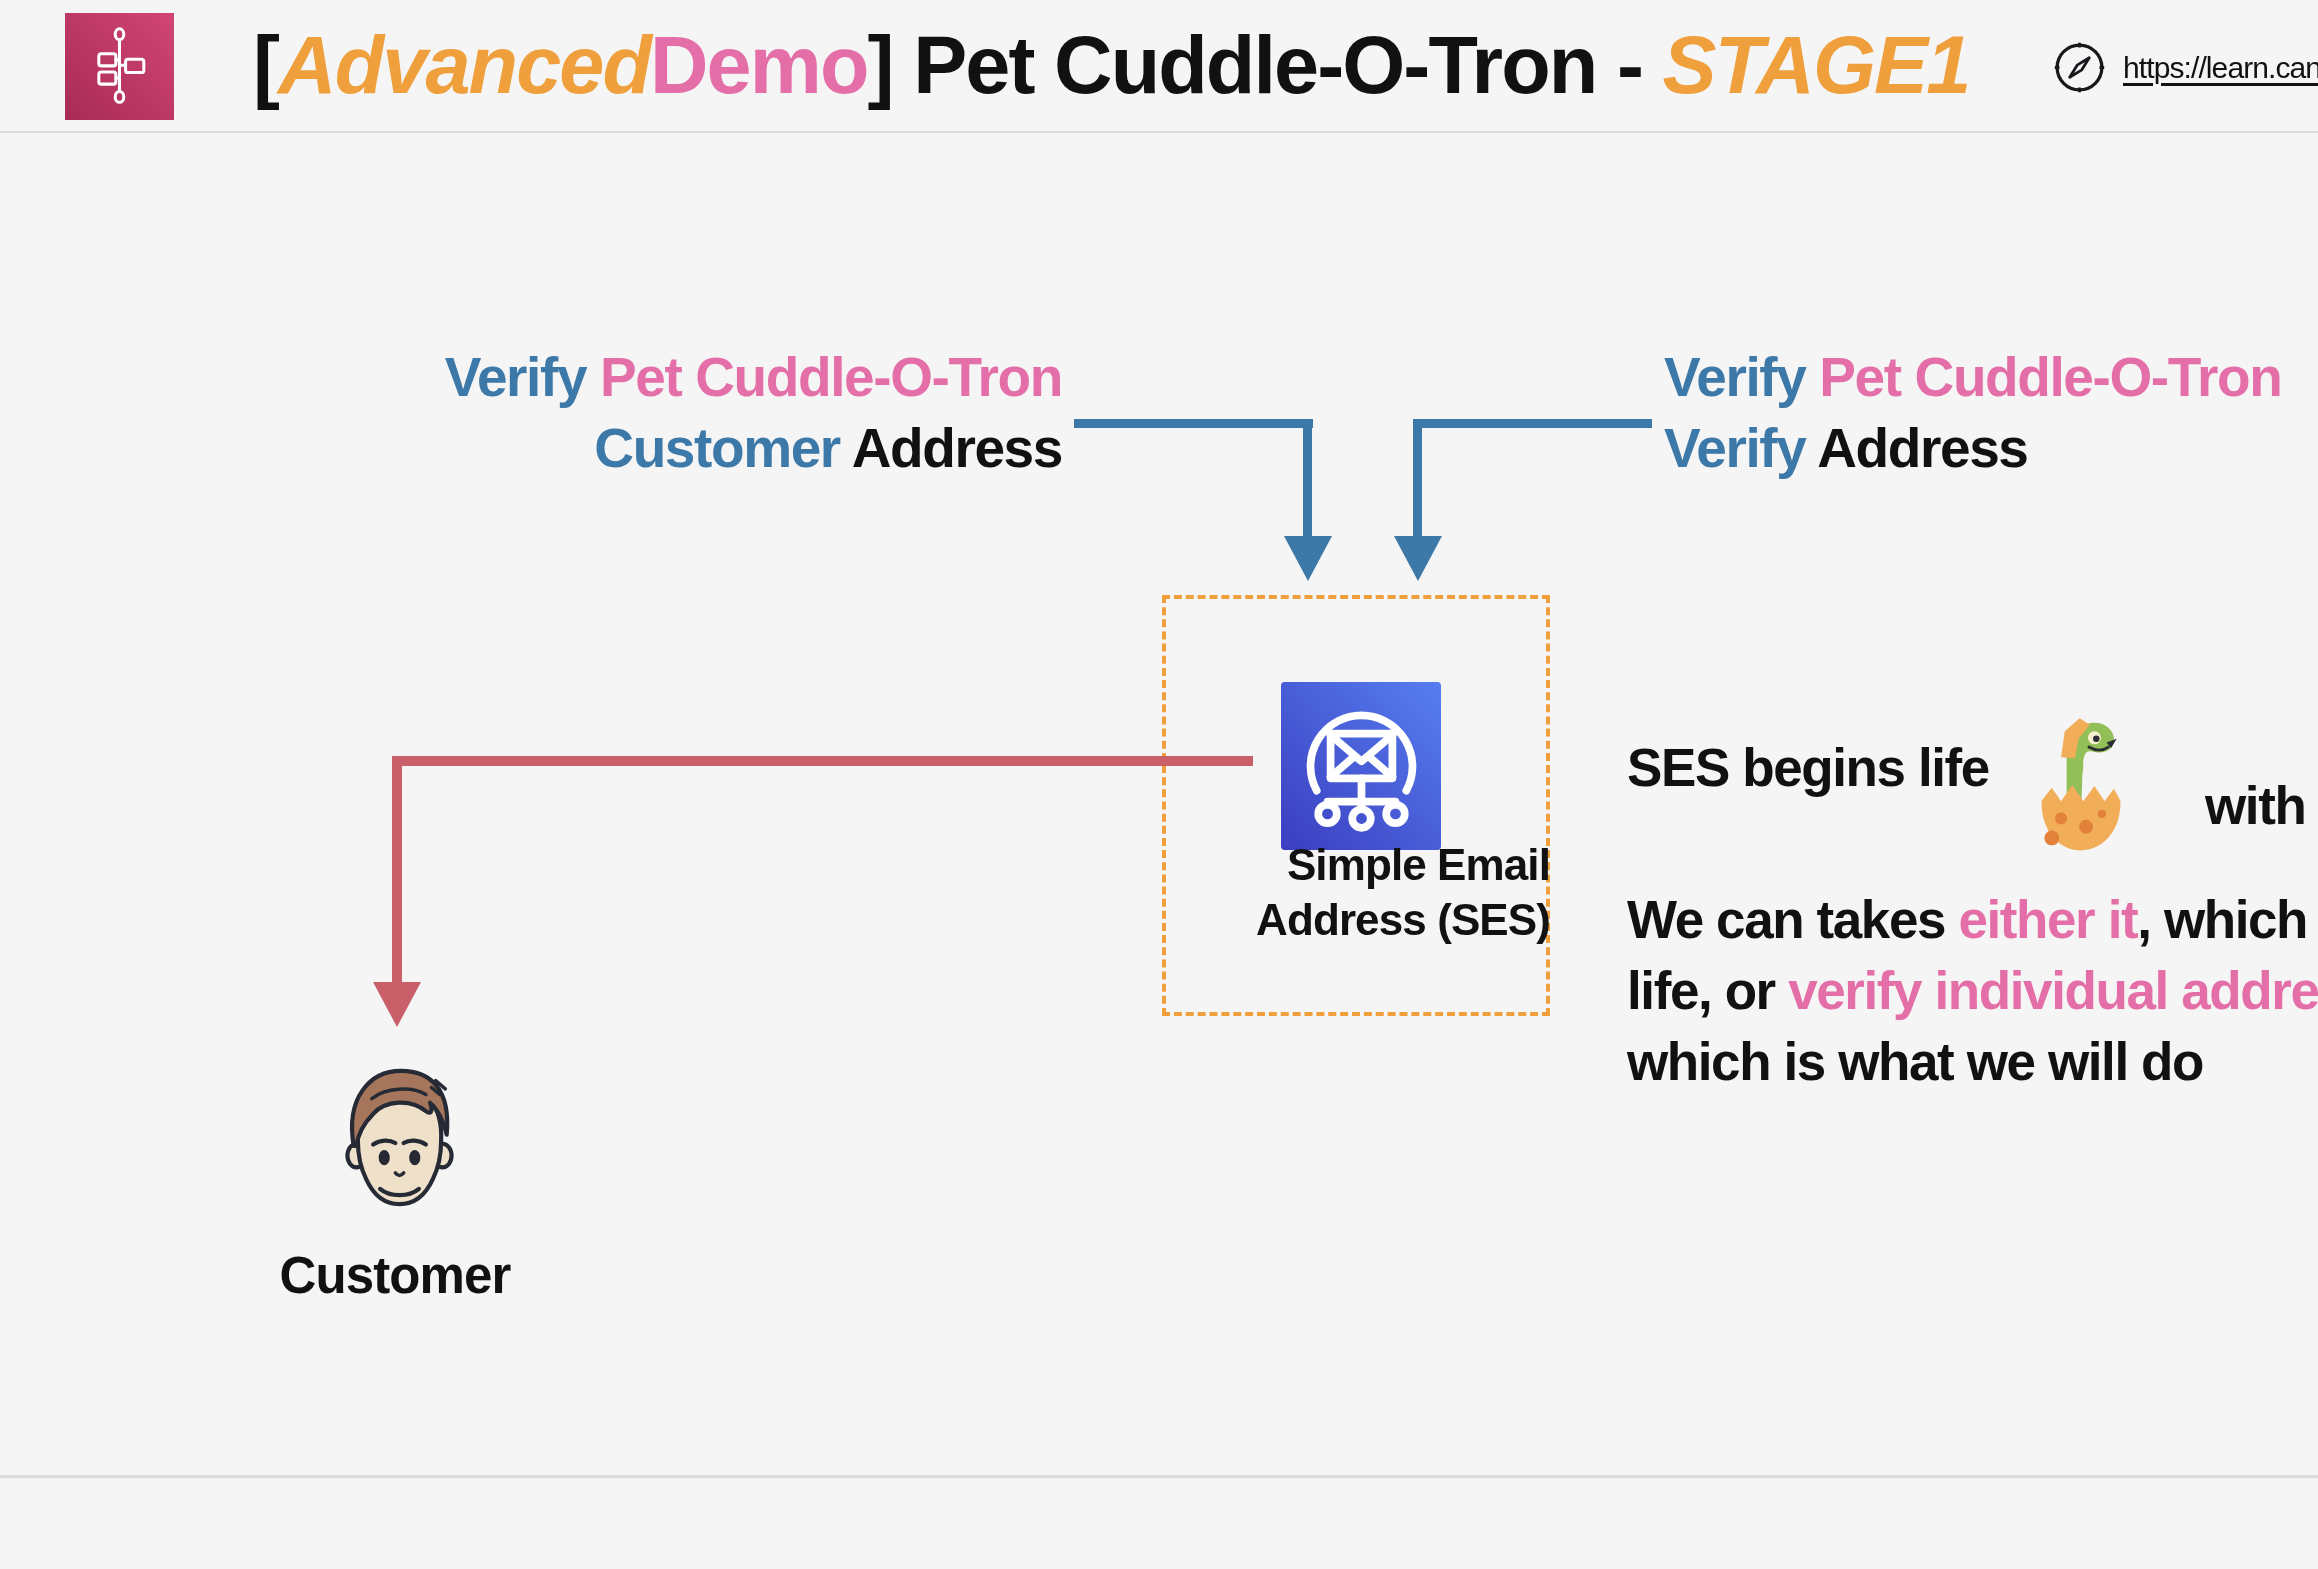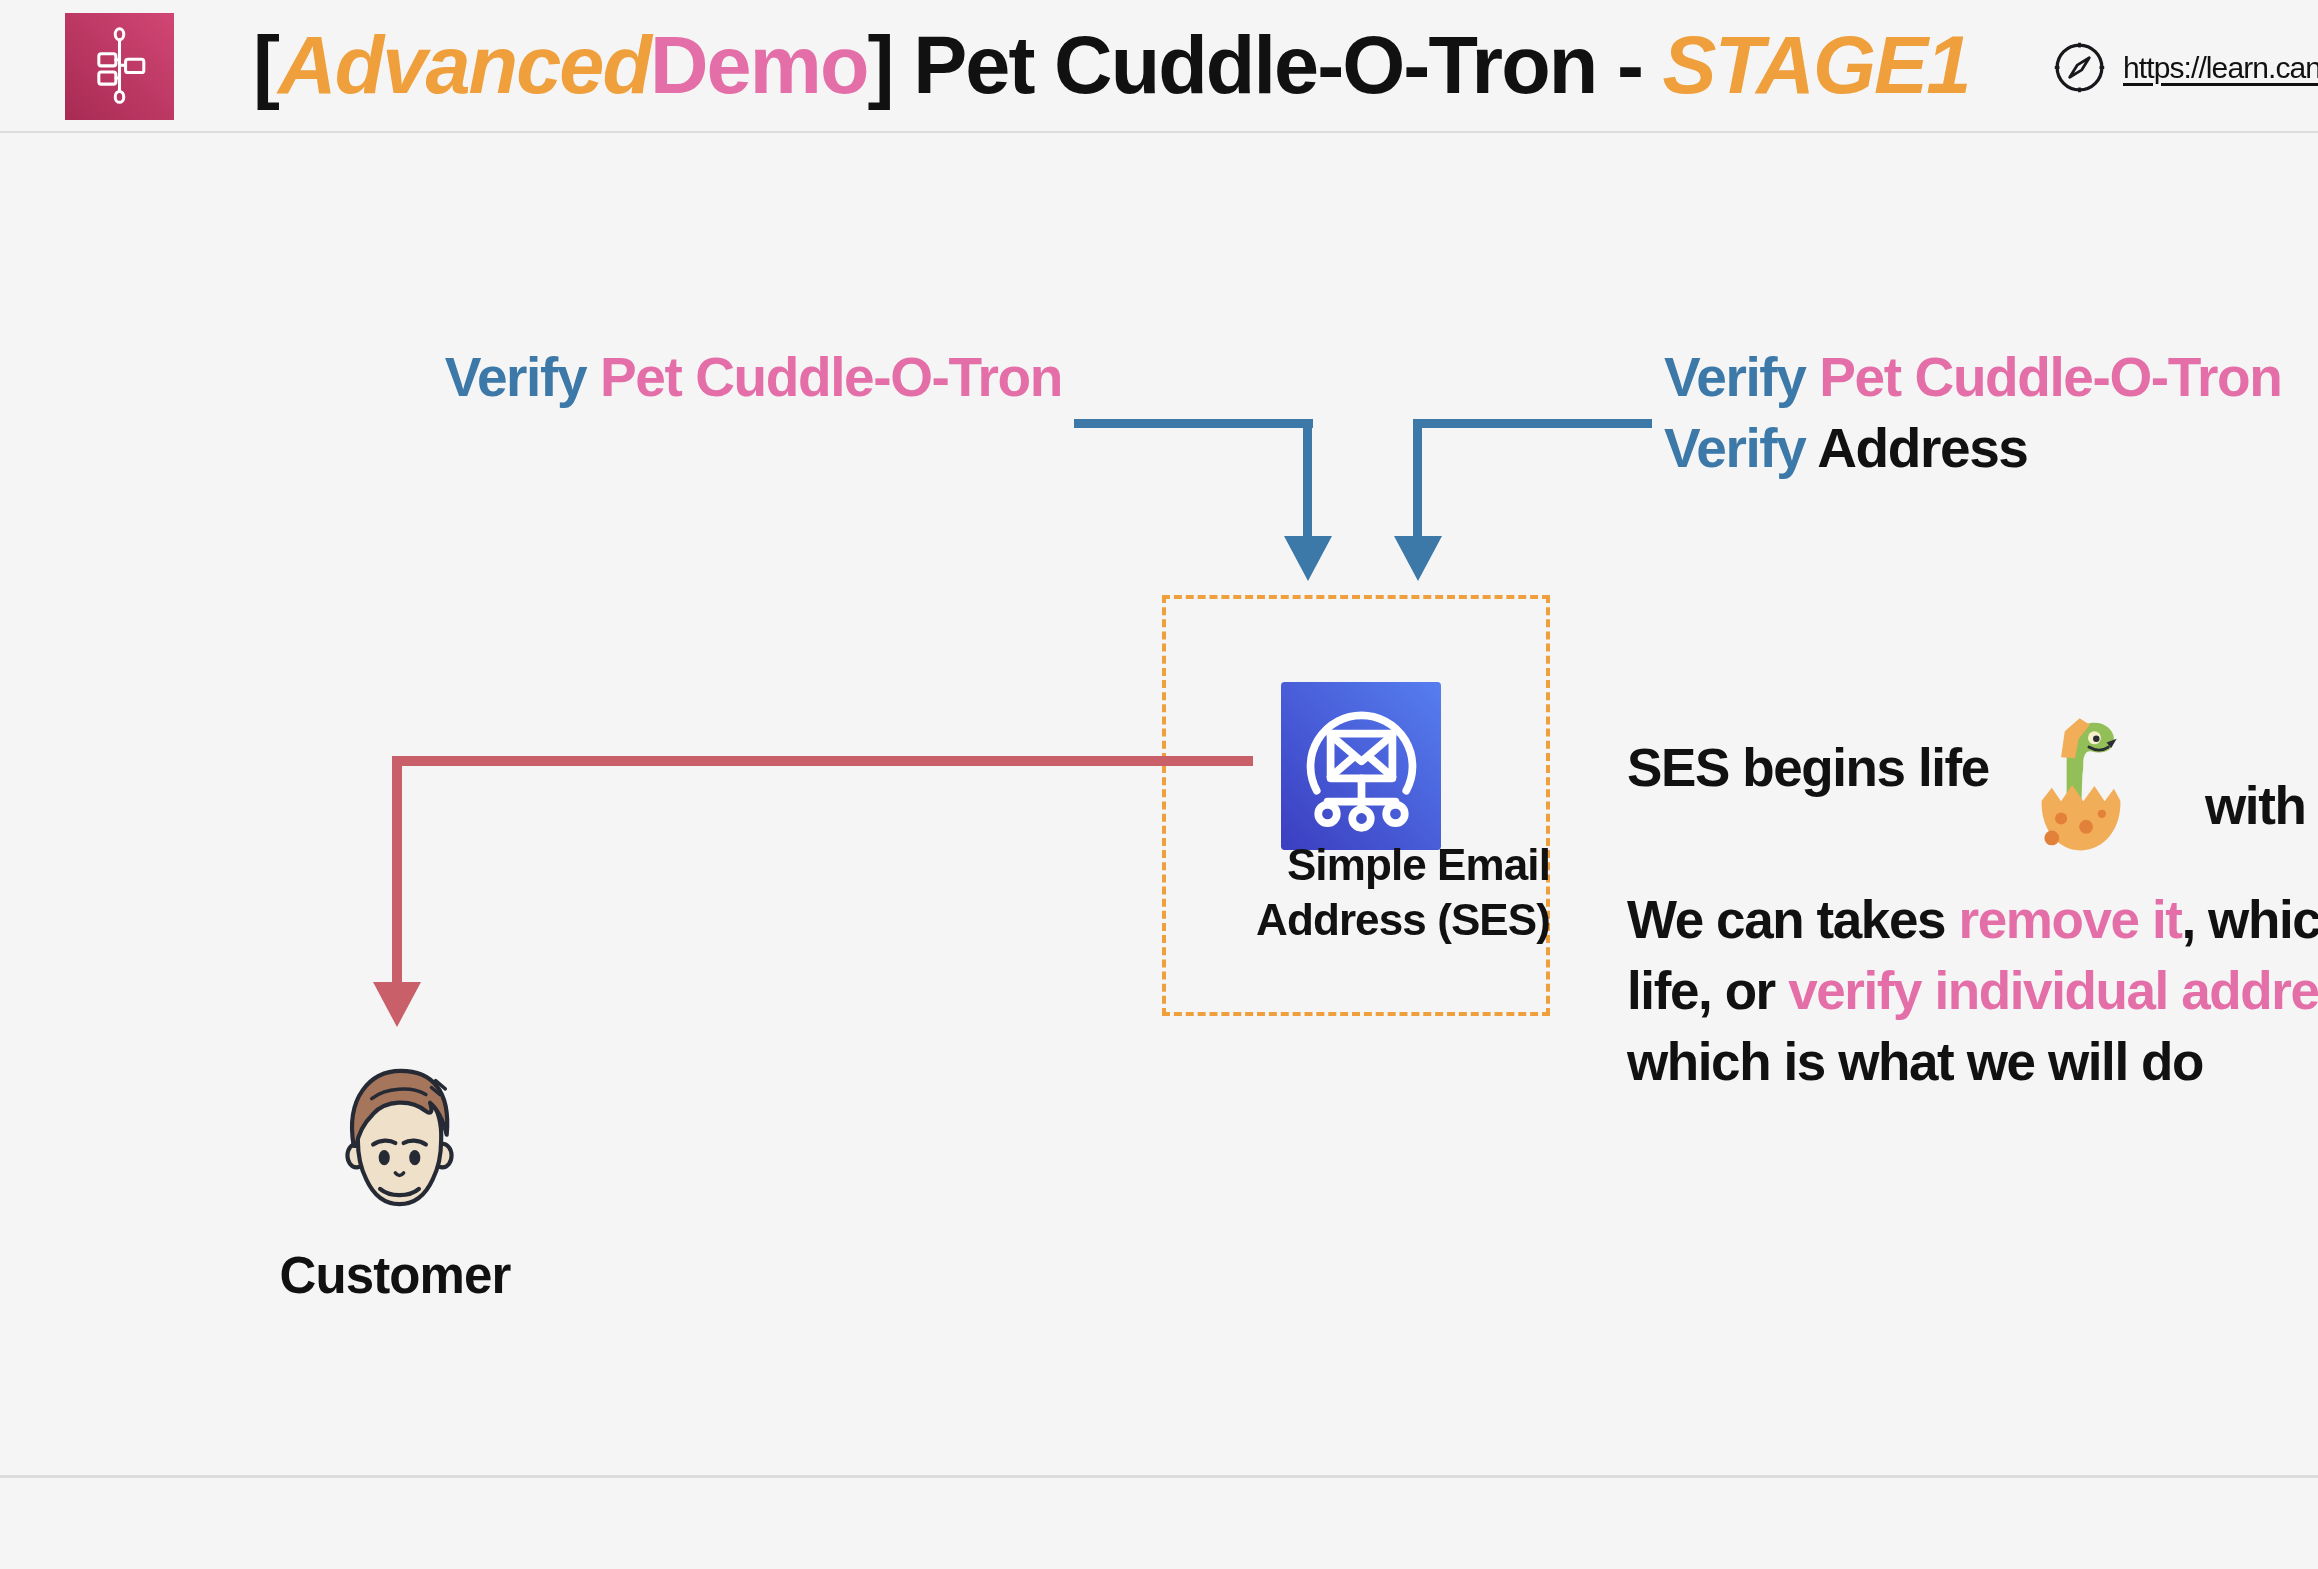--- a/index.html
+++ b/index.html
@@ -93,20 +93,21 @@
       <circle cx="59" cy="59" r="48" stroke-width="7"></circle>
       <path d="M38,80 L54,54 L80,38 L64,64 Z" stroke-width="6" stroke-linejoin="round"></path>
       <path d="M59,6 V16 M59,102 V112 M6,59 H16 M102,59 H112" stroke-width="6"></path>
     </svg>
     <a id="site-link" class="hdr-text" href="#">https://learn.cantrill.io</a>
 
   </div>
 
   <div id="verify-customer" class="verify">
     <div><span class="c-blue">Verify </span><span class="c-pink">Pet Cuddle-O-Tron</span></div>
+    <div><span class="c-blue">Customer</span><span class="c-ink"> Address</span></div>
   </div>
 
   <div id="verify-sending" class="verify">
     <div><span class="c-blue">Verify </span><span class="c-pink">Pet Cuddle-O-Tron</span></div>
     <div><span class="c-blue">Verify</span><span class="c-ink"> Address</span></div>
   </div>
 
   <div>
     <div class="bar blue" style="left:1074px;top:419px;width:239px;height:9.3px"></div>
     <div class="bar blue" style="left:1303px;top:419px;width:9.3px;height:118px"></div>
@@ -158,21 +159,21 @@
              C188,256 152,302 101,303 C52,304 14,258 16,196 Z" fill="#f2ad59"></path>
     <circle cx="58" cy="234" r="13" fill="#e2813a"></circle>
     <circle cx="112" cy="252" r="15" fill="#e2813a"></circle>
     <circle cx="38" cy="276" r="16" fill="#e2813a"></circle>
     <circle cx="146" cy="224" r="9" fill="#e2813a"></circle>
   </svg>
 
   <div id="note-with" class="note">with a sandbox</div>
 
   <div id="paragraph">
-    <div><span class="c-ink">We can takes </span><span class="c-pink">remove it</span><span class="c-ink">, which takes</span></div>
+    <div><span class="c-ink">We can takes </span><span class="c-pink">either it</span><span class="c-ink">, which takes</span></div>
     <div><span class="c-ink">life, or </span><span class="c-pink">verify individual addresses</span></div>
     <div><span class="c-ink">which is what we will do</span></div>
   </div>
 
   <svg id="customer-avatar" viewBox="0 0 200 255">
     <ellipse cx="38" cy="142" rx="13" ry="17" fill="#efe0ca" stroke="#262a35" stroke-width="6"></ellipse>
     <ellipse cx="162" cy="142" rx="13" ry="17" fill="#efe0ca" stroke="#262a35" stroke-width="6"></ellipse>
     <path d="M40,120 C38,70 62,44 100,44 C138,44 162,70 160,120 C160,140 156,160 148,176
              C138,198 122,212 100,212 C78,212 62,198 52,176 C44,160 40,140 40,120 Z" fill="#efe0ca" stroke="#262a35" stroke-width="6"></path>
     <path d="M34,128 C22,58 58,20 102,20 C146,20 174,48 168,112 C164,96 156,76 144,66

